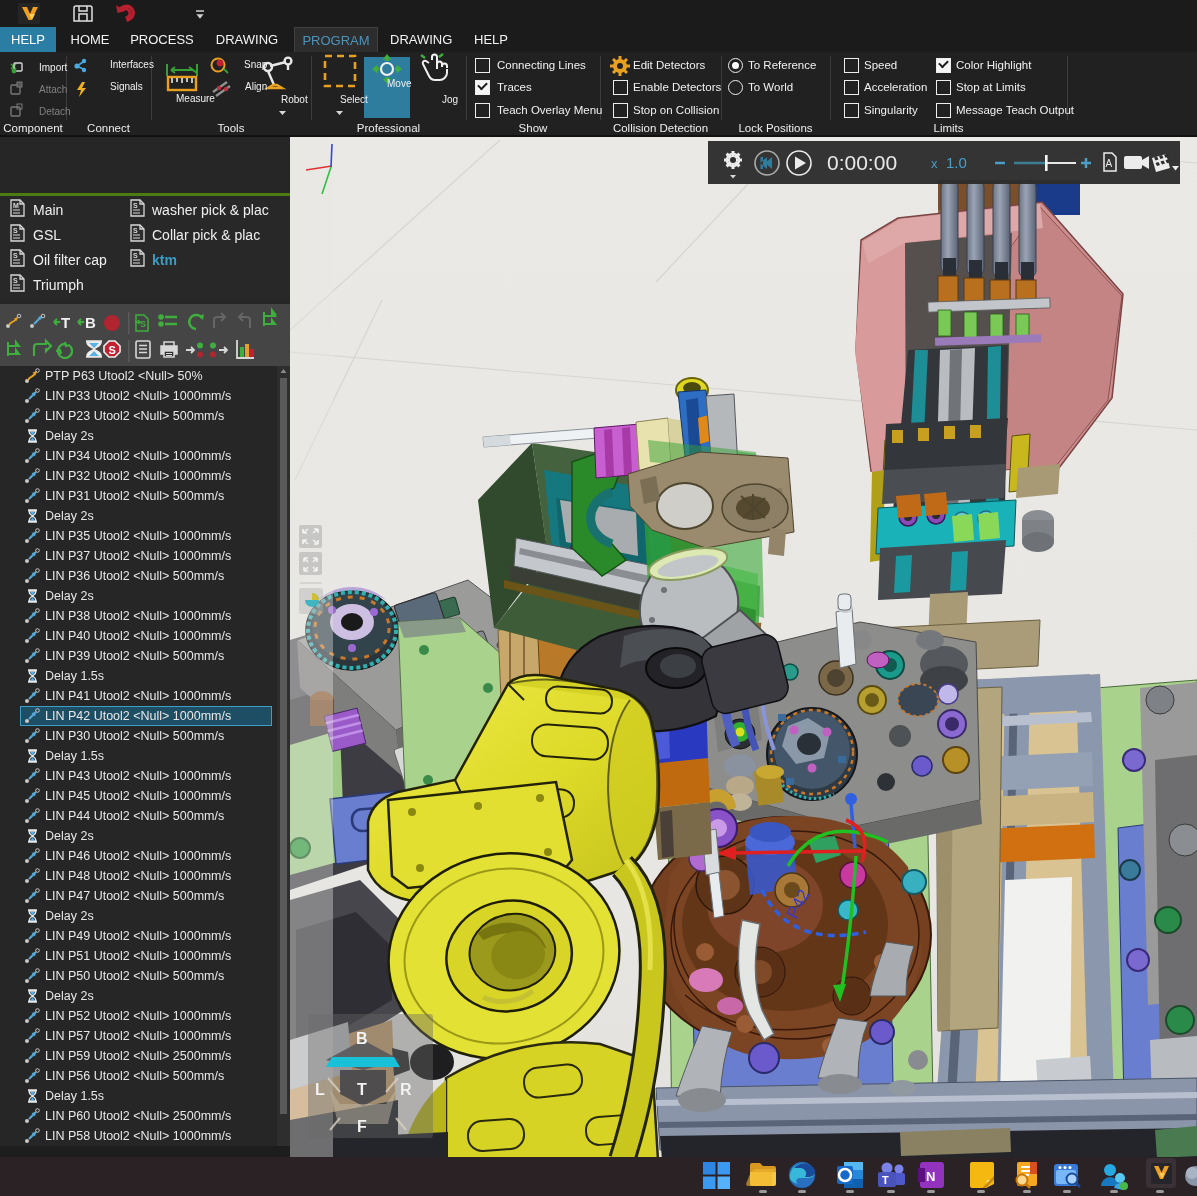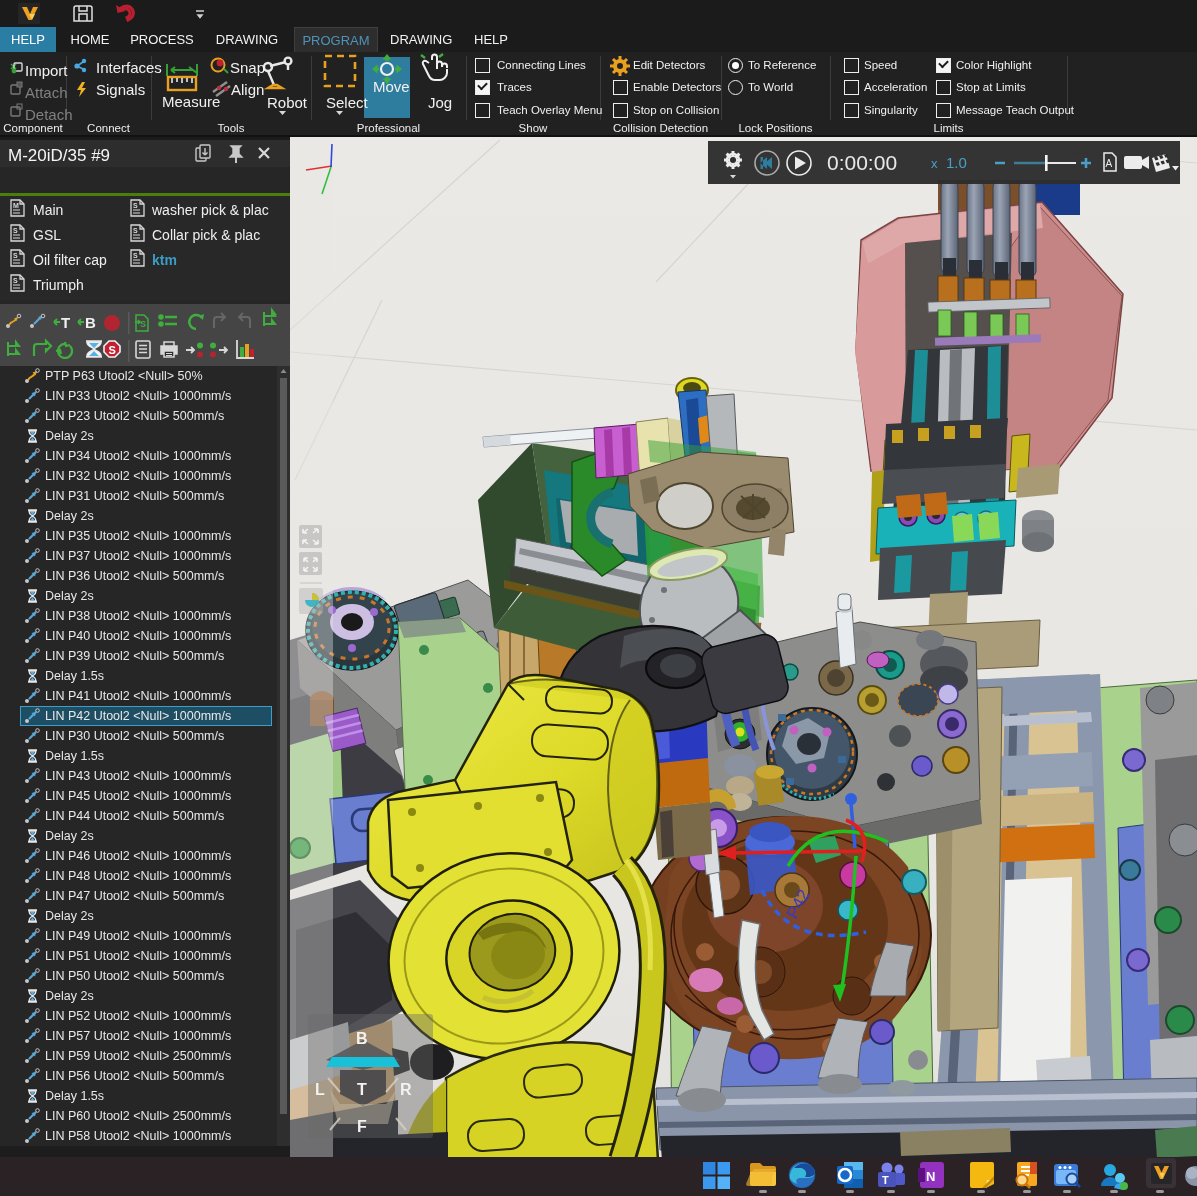--- a/index.html
+++ b/index.html
@@ -7,21 +7,21 @@
   font-family:"Liberation Sans", sans-serif; }
 #titlebar { position:absolute; left:0; top:0; width:1197px; height:27px; background:#1b1b1b; }
 #title-text { position:absolute; right:14px; top:6px; color:#cfcfcf; font-size:14px; white-space:nowrap; }
 #tabs { position:absolute; left:0; top:27px; width:1197px; height:25px; background:#1b1b1b; }
 .tab { position:absolute; top:0; height:25px; color:#f2f2f2; font-size:13px; line-height:25px; text-align:center; }
 #tab-file { left:0; width:56px; background:#2a7da3; color:#fff; }
 #tab-program { left:294px; width:84px; background:#2d2d2d; color:#4e93b8; border:1px solid #3f3f3f; border-bottom:none; }
 #ribbon { position:absolute; left:0; top:52px; width:1197px; height:85px; background:#212121; border-bottom:2px solid #111; }
 .rsep { position:absolute; top:4px; height:64px; width:1px; background:#3c3c3c; }
 .rlabel { position:absolute; top:70px; height:14px; color:#ededed; font-size:11.5px; text-align:center; }
-.rbtn { position:absolute; color:#f0f0f0; font-size:15px; white-space:nowrap; }
+.rbtn { position:absolute; color:#f0f0f0; font-size:10px; white-space:nowrap;margin-left:14px; }
 .chk { position:absolute; width:15px; height:15px; border:1.5px solid #ededed; background:transparent; }
 .chk.on { background:#f5f5f5; }
 .chk.on:after { content:""; position:absolute; left:2px; top:1px; width:7px; height:4px; border-left:2.5px solid #1b1b1b; border-bottom:2.5px solid #1b1b1b; transform:rotate(-45deg); }
 .radio { position:absolute; width:15px; height:15px; border:1.5px solid #ededed; border-radius:50%; }
 .radio.on:after { content:""; position:absolute; left:2.5px; top:2.5px; width:7px; height:7px; background:#fff; border-radius:50%; }
 .rtext { position:absolute; color:#f0f0f0; font-size:11.5px; white-space:nowrap; }
 #leftpanel { position:absolute; left:0; top:137px; width:290px; height:1020px; background:#262626; }
 #lp-head { position:absolute; left:0; top:0; width:290px; height:30px; background:#2d2d2d; border-top:3px solid #1b1b1b;}
 #lp-head span { position:absolute; left:8px; top:6px; font-size:17px; color:#f5f5f5; }
 #lp-sub { position:absolute; left:0; top:30px; width:318px; height:29px; background:#4d7c0f;margin-top:26px; }
@@ -193,33 +193,20 @@
   <div class="chk" style="left:844px;top:51px"></div>
   <div class="rtext" style="left:864px;top:52px">Singularity</div>
   <div class="chk on" style="left:936px;top:6px"></div>
   <div class="rtext" style="left:956px;top:7px">Color Highlight</div>
   <div class="chk" style="left:936px;top:28px"></div>
   <div class="rtext" style="left:956px;top:29px">Stop at Limits</div>
   <div class="chk" style="left:936px;top:51px"></div>
   <div class="rtext" style="left:956px;top:52px">Message Teach Output</div>
 </div>
 <div id="leftpanel">
-  <div id="lp-head">
-      <span>M-20iD/35 #9</span>
-      <svg width="290" height="30" style="position:absolute;left:0;top:0">
-<g fill="none" stroke="#c8c8c8" stroke-width="1.4">
-<rect x="196" y="8" width="10" height="13" rx="1"></rect>
-          <rect x="200" y="5" width="10" height="13" rx="1" fill="#2d2d2d"></rect>
-          <path d="M205 8 v7 m0 0 l-2.5 -2.5 m2.5 2.5 l2.5 -2.5"></path>
-<path d="M231 6 h10 l-2 2 v6 l3 3 h-12 l3 -3 v-6 z" fill="#c8c8c8"></path>
-          <path d="M236 17 v6" stroke-width="2"></path>
-<path d="M259 8 l10 10 M269 8 l-10 10" stroke-width="2.2" stroke="#d8d8d8"></path>
-</g>
-      </svg>
-    </div>
   <div id="lp-sub">
       <span>Subprograms</span>
       <svg width="290" height="29" style="position:absolute;left:0;top:0">
 <g fill="none" stroke="#c8c8c8" stroke-width="1.3">
 <path d="M184 5 h7 l3 3 v12 h-10 z"></path>
           <path d="M191 5 v3 h3"></path>
           <path d="M186 11 l4 3 l-4 3" fill="#3fae3f" stroke="none"></path>
 <path d="M199 5 h7 l3 3 v12 h-10 z"></path>
           <path d="M206 5 v3 h3"></path>
           <path d="M204 11 l5 3 l-5 3" fill="#3fae3f" stroke="none"></path>

